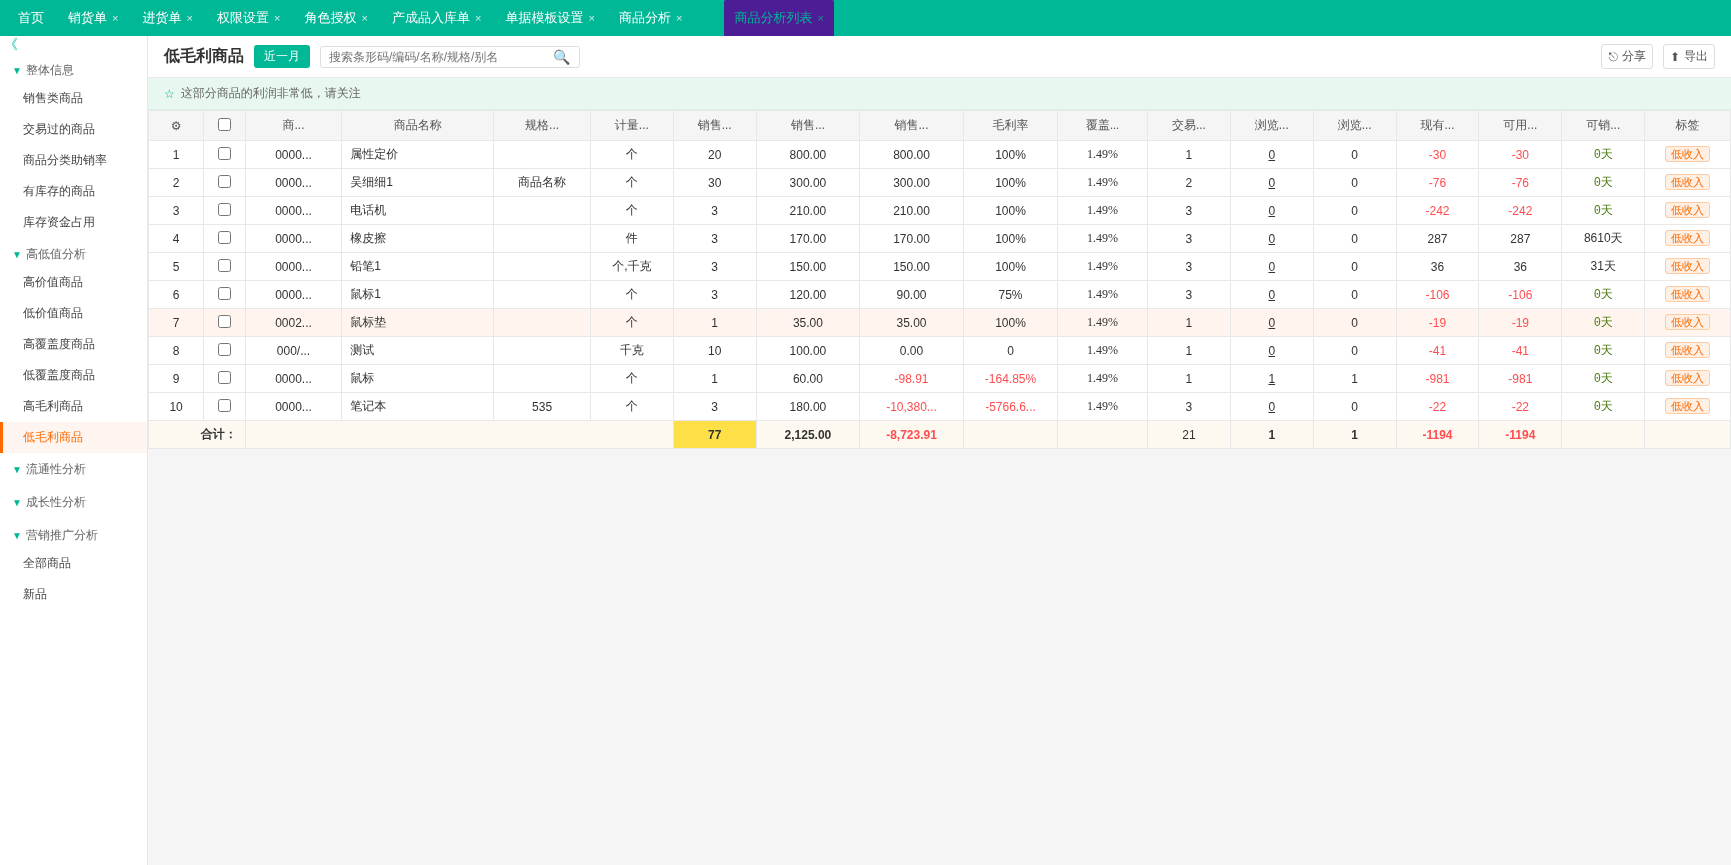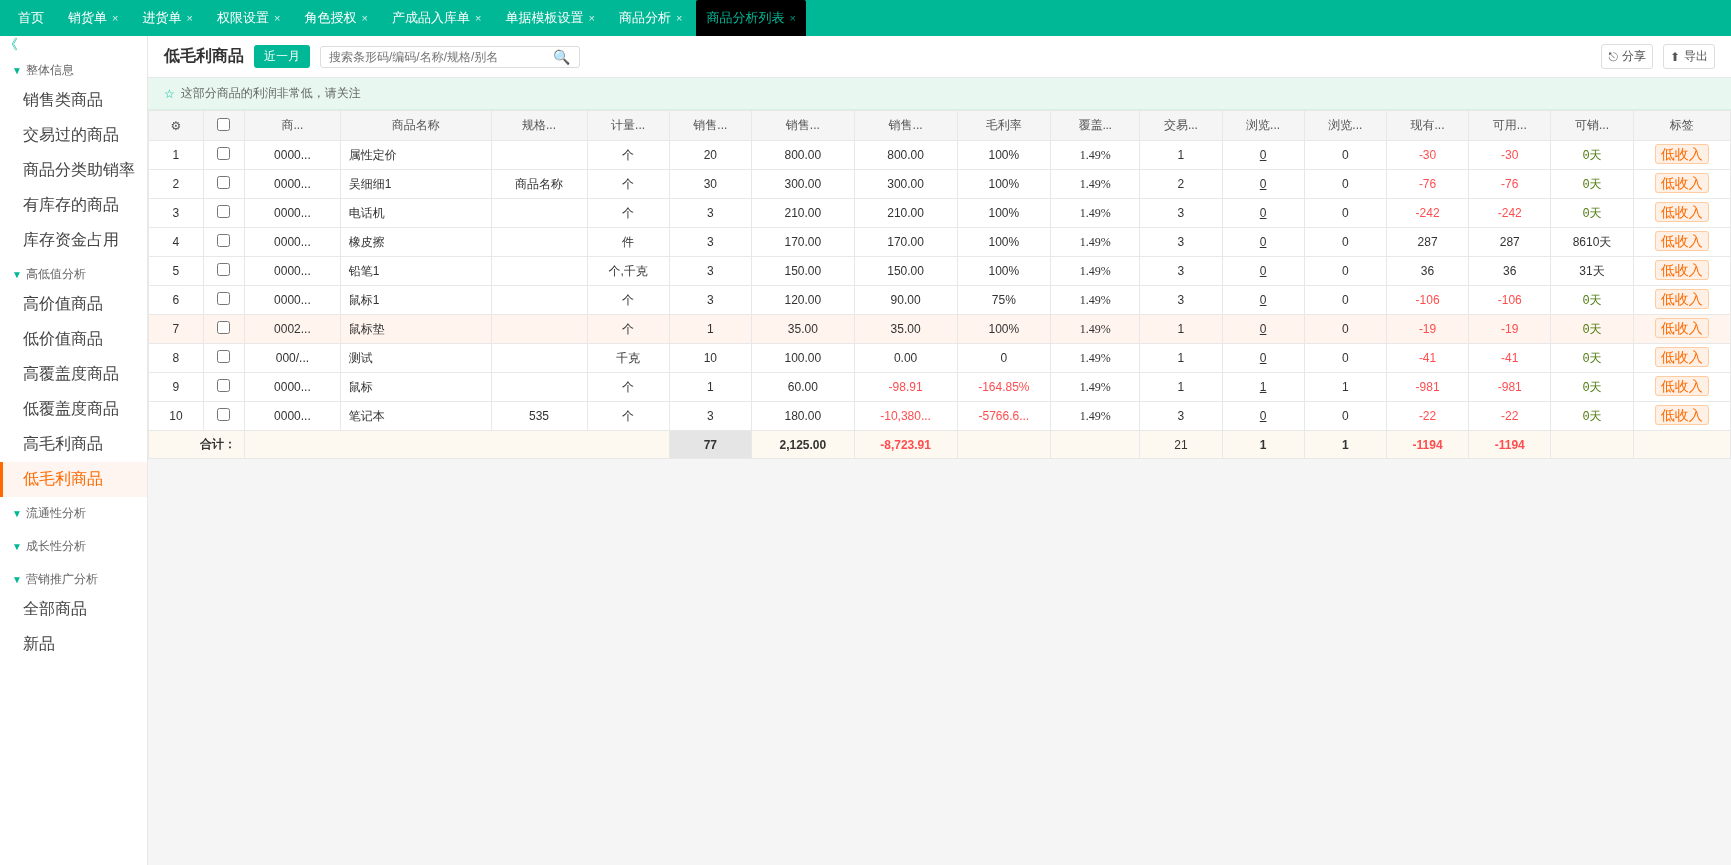--- a/index.html
+++ b/index.html
@@ -17,23 +17,24 @@
     .nav-item {
       color: #fff;
       padding: 0 10px;
       height: 36px;
       line-height: 36px;
       cursor: pointer;
       white-space: nowrap;
       font-size: 13px;
     }
     .nav-item.active {
-      background: #000000;
+      background: #4c1d95;
       color: #00b796;
       border-radius: 2px 2px 0 0;
+      margin-left: 28px;
     }
     .nav-close {
       margin-left: 2px;
       font-size: 11px;
       opacity: 0.8;
     }
 
     
     .main-layout {
       display: flex;
@@ -54,21 +55,21 @@
       font-size: 12px;
       display: flex;
       align-items: center;
       gap: 4px;
       cursor: pointer;
     }
     .sidebar-item {
       padding: 7px 12px 7px 20px;
       cursor: pointer;
       color: #444;
-      font-size: 16px;
+      font-size: 12px;
       border-left: 3px solid transparent;
     }
     .sidebar-item.active {
       background: #fff5f0;
       color: #ff6a00;
       border-left-color: #ff6a00;
     }
 
     
     .content {
@@ -188,21 +189,21 @@
     }
     tbody tr.highlighted { background: #fff5ee; }
     .red-text { color: #ff4d4f; }
     .orange-text { color: #4d7c0f; font-family: Liberation Mono, monospace; }
     .tag-low {
       background: #fff0e6;
       color: #ff6a00;
       border: 1px solid #ffcba0;
       border-radius: 3px;
       padding: 1px 5px;
-      font-size: 14px;
+      font-size: 11px;
     }
     .underline-link { text-decoration: underline; color: #333; cursor: pointer; }
     .col-seq { width: 40px; }
     .col-check { width: 30px; }
     .col-code { width: 70px; }
     .col-name { width: 110px; text-align: center; }
     .col-spec { width: 70px; }
     .col-unit { width: 60px; }
     .col-num { width: 60px; }
     .col-price { width: 75px; }
@@ -529,21 +530,21 @@
     <td class="col-avail red-text">-22</td>
     <td class="col-avail red-text">-22</td>
     <td class="col-days orange-text">0天</td>
     <td class="col-tag"><span class="tag-low">低收入</span></td>
   </tr>
           </tbody>
         <tfoot>
           <tr style="background:#fef9f0;">
             <td colspan="2" style="font-weight:bold;text-align:right;background:#fef9f0;">合计：</td>
             <td colspan="4" style="background:#fef9f0;"></td>
-            <td style="background:#e5e5e5;font-weight:bold;">77</td>
+            <td style="background:#fde047;font-weight:bold;">77</td>
             <td style="background:#fef9f0;font-weight:bold;">2,125.00</td>
             <td style="background:#fef9f0;font-weight:bold;color:#ff4d4f;">-8,723.91</td>
             <td style="background:#fef9f0;"></td>
             <td style="background:#fef9f0;"></td>
             <td style="background:#fef9f0;font-weight:normal;">21</td>
             <td style="background:#fef9f0;font-weight:bold;">1</td>
             <td style="background:#fef9f0;font-weight:bold;">1</td>
             <td style="background:#fef9f0;font-weight:bold;color:#ff4d4f;">-1194</td>
             <td style="background:#fef9f0;font-weight:bold;color:#ff4d4f;">-1194</td>
             <td style="background:#fef9f0;"></td>

